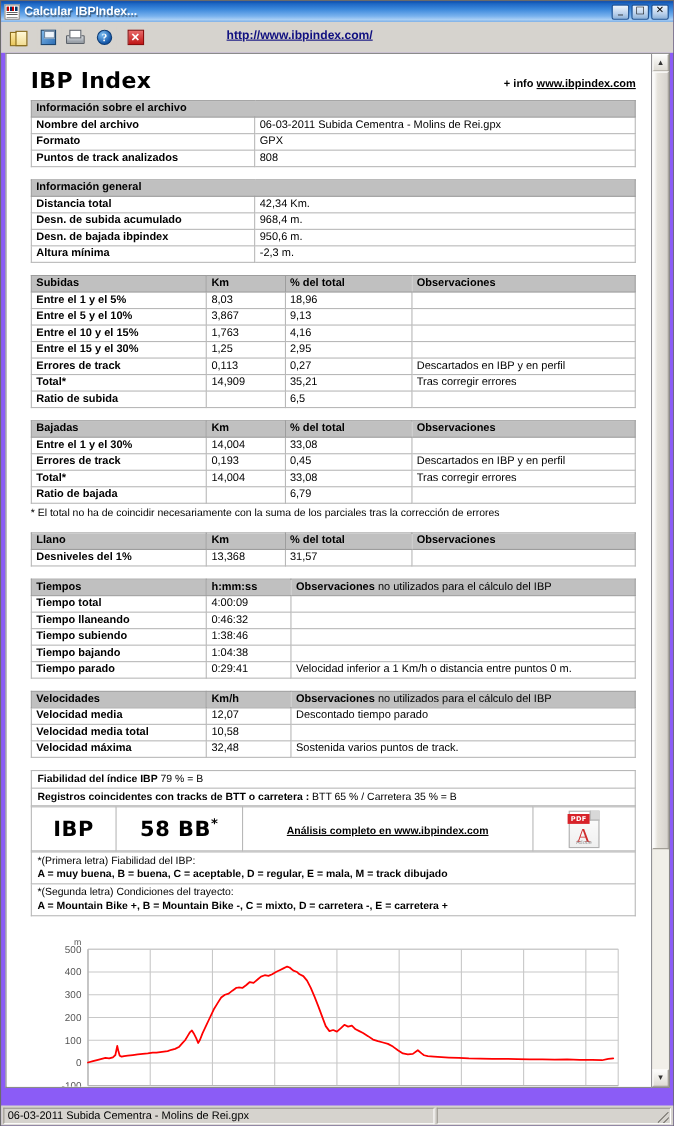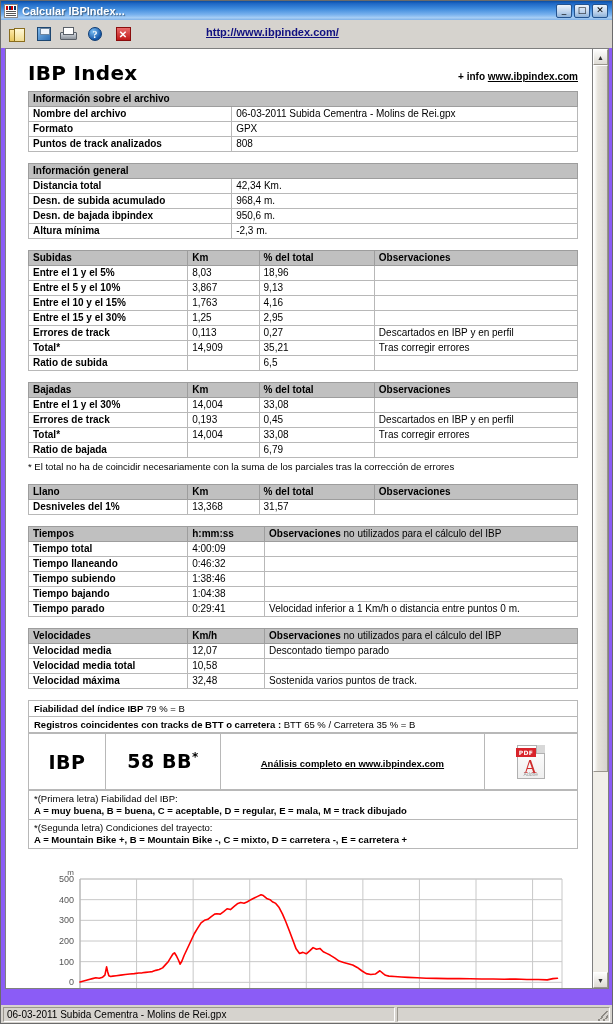--- a/index.html
+++ b/index.html
@@ -293,21 +293,21 @@
   }
   table.rel td {
     border: 1px solid #b8b8b8;
     padding: 2px 5px;
     height: 14px;
   }
   .b { font-weight: bold; }
   table.score { width: 100%; border-collapse: collapse; table-layout: fixed; }
   table.score td {
     border: 1px solid #b8b8b8;
-    height: 56px;
+    height: 40px;
     text-align: center;
     vertical-align: middle;
   }
   .score-ibp { font-size: 19px; font-weight: bold; font-family: "DejaVu Sans", sans-serif; letter-spacing: .5px; }
   .score-val { font-size: 19px; font-weight: bold; font-family: "DejaVu Sans", sans-serif; letter-spacing: .5px; }
   .score-val sup { font-size: 12px; }
   .score-link { font-size: 9.5px; font-weight: bold; color: #000; text-decoration: underline; }
 
   .pdf-icon {
     width: 28px; height: 34px;

